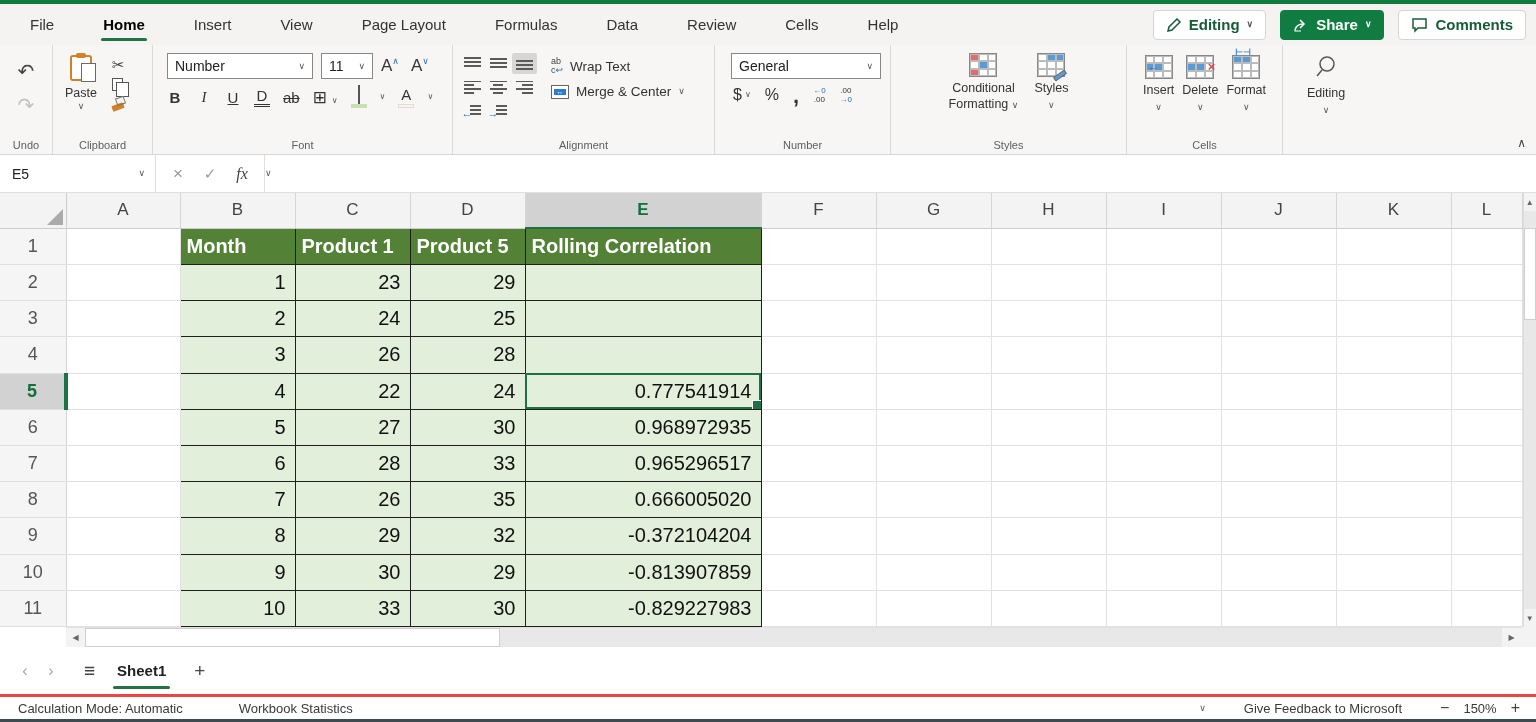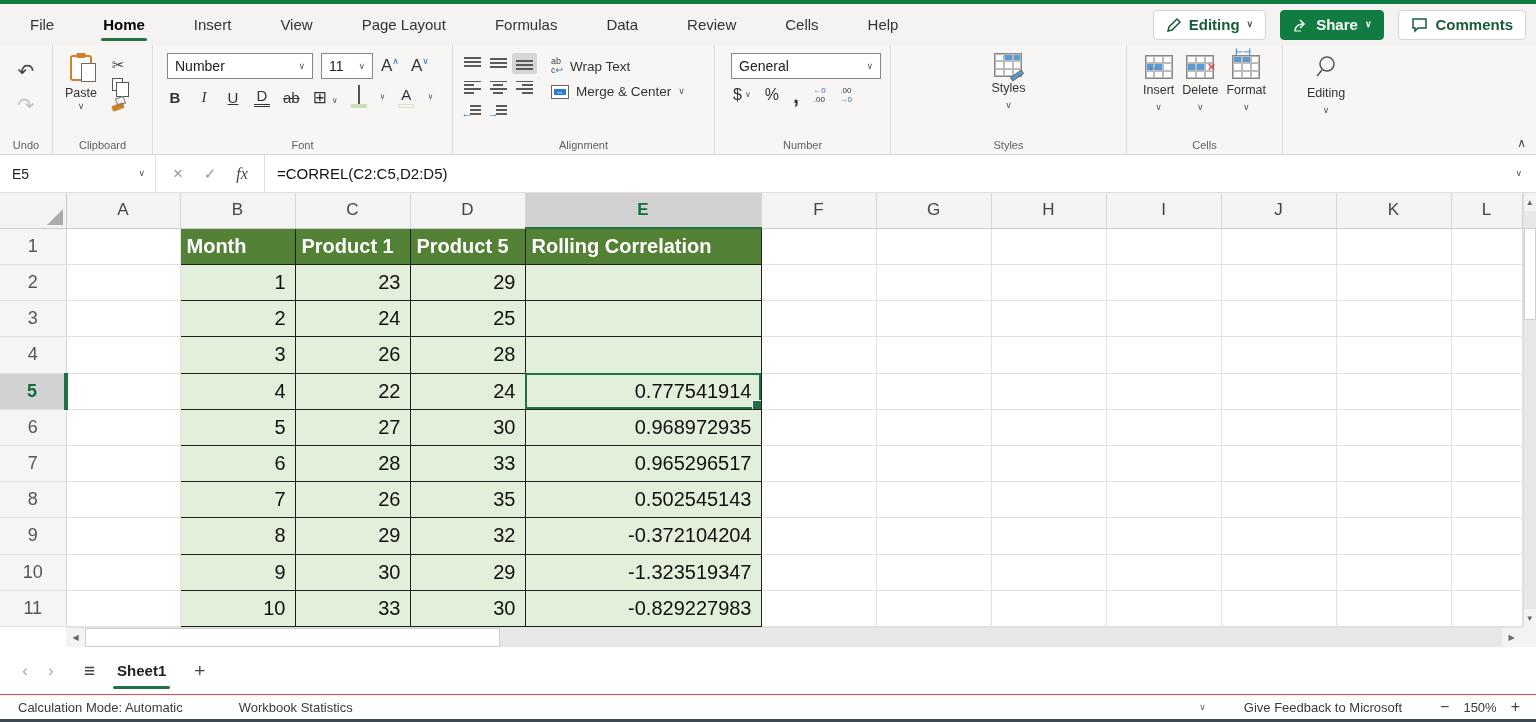--- a/index.html
+++ b/index.html
@@ -141,21 +141,21 @@
   
   .tabbar { height:47px; background:#fff; display:flex; align-items:center; padding-left:14px; gap:4px; }
   .tab-nav { color:#a8a6a4; font-size:16px; width:22px; text-align:center; }
   .tab-menu { color:#444; font-size:19px; margin:0 12px 0 18px; }
   .sheet-tab { position:relative; height:100%; display:flex; align-items:center; padding:0 6px; margin-right:10px; }
   .sheet-tab .name { font-size:15px; font-weight:bold; color:#222; }
   .sheet-tab::after { content:""; position:absolute; left:2px; right:2px; bottom:5px; height:3px; background:#217346; border-radius:2px; }
   .add-sheet { font-size:19px; color:#444; padding:0 8px; }
 
   
-  .statusbar { height:25px; background:#fff; border-top:1px solid #ef4444; display:flex; align-items:center; font-size:13px; color:#3b3a39; padding:0 16px 0 18px; position:relative; }
+  .statusbar { height:25px; background:#fff; border-top:3px solid #ef4444; display:flex; align-items:center; font-size:13px; color:#3b3a39; padding:0 16px 0 18px; position:relative; }
   .statusbar .left { display:flex; gap:56px; }
   .statusbar .right { margin-left:auto; display:flex; align-items:center; gap:38px; }
   .zoomctl { display:flex; align-items:center; gap:14px; }
   .zoomctl .zi { font-size:16px; color:#444; }
   .bottomedge { height:3px; background:#3E4A52; }
 </style>
 </head>
 <body>
 
 <div class="topstrip"></div>
@@ -361,20 +361,34 @@
         <span class="dec-art"><span>.00</span><br><span class="blue">→0</span></span>
       </div>
     </div>
     <div class="rgroup-label">Number</div>
   </div>
 
   <div class="rgroup" style="width:236px">
     <div class="rgroup-body" style="justify-content:center">
       <div class="bigbtn">
         <span class="mini-table">
+            <i class="red"></i>
+            <i></i>
+            <i></i>
+            <i></i>
+            <i class="blue"></i>
+            <i></i>
+            <i class="red"></i>
+            <i></i>
+            <i></i>
+          </span>
+        <span class="lbl"><span>Conditional</span><br><span>Formatting</span> <span class="chev">∨</span></span>
+      </div>
+      <div class="bigbtn">
+        <span class="mini-table">
             <i></i>
             <i class="blue"></i>
             <i class="blue"></i>
             <i></i>
             <i></i>
             <i></i>
             <i></i>
             <i></i>
             <i></i>
             <span class="brush-ovl"></span>
@@ -454,21 +468,20 @@
 <div class="fbar">
   <div class="namebox">
     <span>E5</span>
     <span class="chev">∨</span>
   </div>
   <div class="fbtns">
     <span class="fbtn" style="font-size:17px">×</span>
     <span class="fbtn">✓</span>
     <span class="fbtn fx">fx</span>
   </div>
-  <div class="formula-text">=CORREL(C2:C5,D2:D5)</div>
   <div class="fbar-exp">
       <span class="chev">∨</span>
     </div>
 </div>
 
 <div class="sheet-wrap">
   <table class="sheet" id="sheet-table">
       <colgroup>
         <col style="width:66px">
         <col style="width:114px">
@@ -606,21 +619,21 @@
           <td class="cell"></td>
           <td class="cell"></td>
           <td class="cell"></td>
         </tr>
         <tr style="height:36px">
           <th class="rowhdr">8</th>
           <td class="cell"></td>
           <td class="tbldata">7</td>
           <td class="tbldata">26</td>
           <td class="tbldata">35</td>
-          <td class="tbldata">0.502545143</td>
+          <td class="tbldata">0.666005020</td>
           <td class="cell"></td>
           <td class="cell"></td>
           <td class="cell"></td>
           <td class="cell"></td>
           <td class="cell"></td>
           <td class="cell"></td>
           <td class="cell"></td>
         </tr>
         <tr style="height:36px">
           <th class="rowhdr">9</th>
@@ -636,21 +649,21 @@
           <td class="cell"></td>
           <td class="cell"></td>
           <td class="cell"></td>
         </tr>
         <tr style="height:36px">
           <th class="rowhdr">10</th>
           <td class="cell"></td>
           <td class="tbldata">9</td>
           <td class="tbldata">30</td>
           <td class="tbldata">29</td>
-          <td class="tbldata">-1.323519347</td>
+          <td class="tbldata">-0.813907859</td>
           <td class="cell"></td>
           <td class="cell"></td>
           <td class="cell"></td>
           <td class="cell"></td>
           <td class="cell"></td>
           <td class="cell"></td>
           <td class="cell"></td>
         </tr>
         <tr style="height:36px">
           <th class="rowhdr">11</th>

